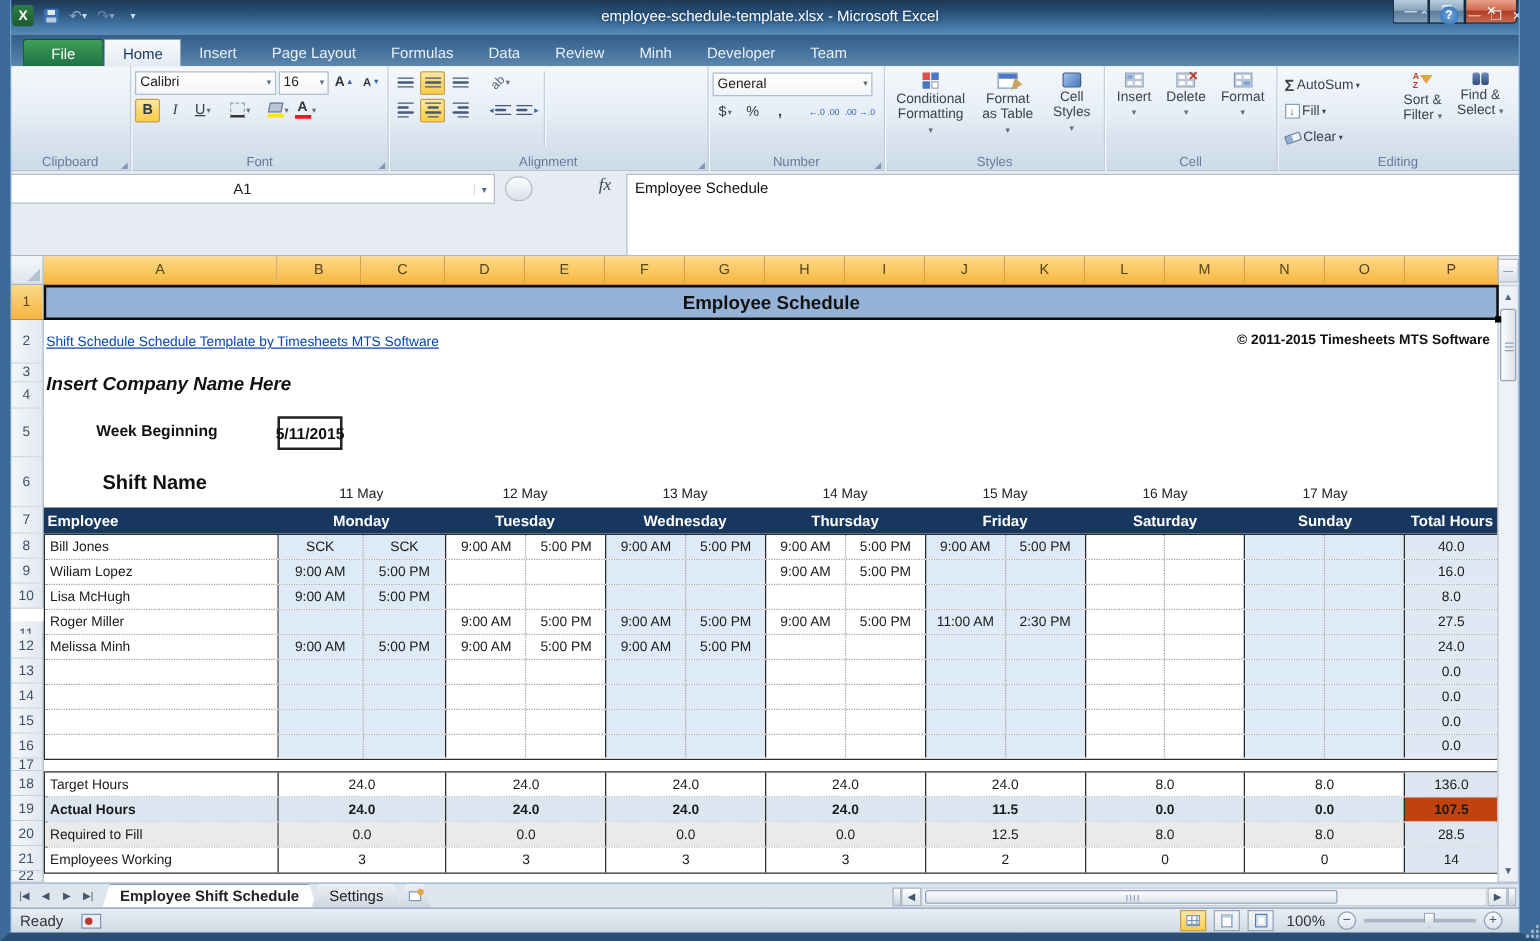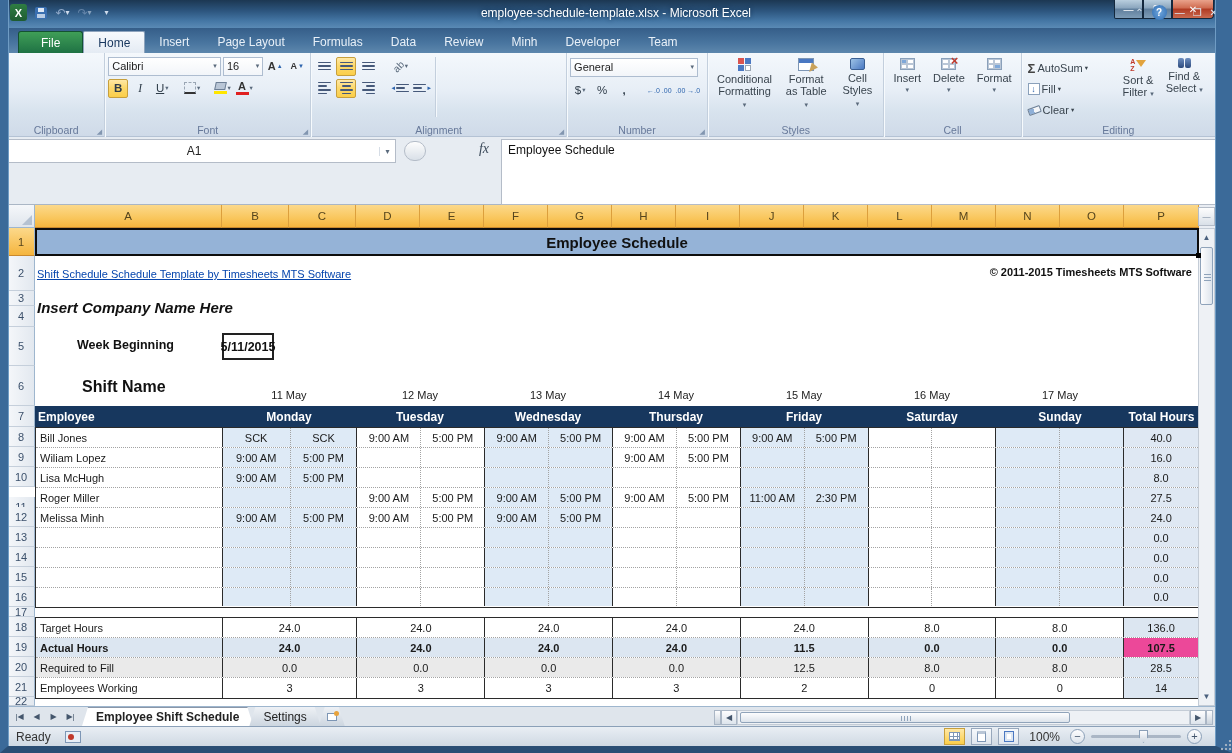--- a/index.html
+++ b/index.html
@@ -785,21 +785,21 @@
         </div>
         <div class="srow" style="height: 20px;">
           <div class="scell sumlabel sum-blue" style="width: 187px;">Actual Hours</div>
           <div class="scell sum-blue" style="width: 134px;">24.0</div>
           <div class="scell p0 sum-blue" style="width: 128px;">24.0</div>
           <div class="scell p0 sum-blue" style="width: 128px;">24.0</div>
           <div class="scell p0 sum-blue" style="width: 128px;">24.0</div>
           <div class="scell p0 sum-blue" style="width: 128px;">11.5</div>
           <div class="scell p0 sum-blue" style="width: 128px;">0.0</div>
           <div class="scell p0 sum-blue" style="width: 128px;">0.0</div>
-          <div class="scell tot sum-blue" style="width: 75px; background: #ec4899;">107.5</div>
+          <div class="scell tot sum-blue" style="width: 75px; background: #c2410c;">107.5</div>
         </div>
         <div class="srow" style="height: 20px;">
           <div class="scell sumlabel sum-gray" style="width: 187px;">Required to Fill</div>
           <div class="scell sum-gray" style="width: 134px;">0.0</div>
           <div class="scell p0 sum-gray" style="width: 128px;">0.0</div>
           <div class="scell p0 sum-gray" style="width: 128px;">0.0</div>
           <div class="scell p0 sum-gray" style="width: 128px;">0.0</div>
           <div class="scell p0 sum-gray" style="width: 128px;">12.5</div>
           <div class="scell p0 sum-gray" style="width: 128px;">8.0</div>
           <div class="scell p0 sum-gray" style="width: 128px;">8.0</div>

